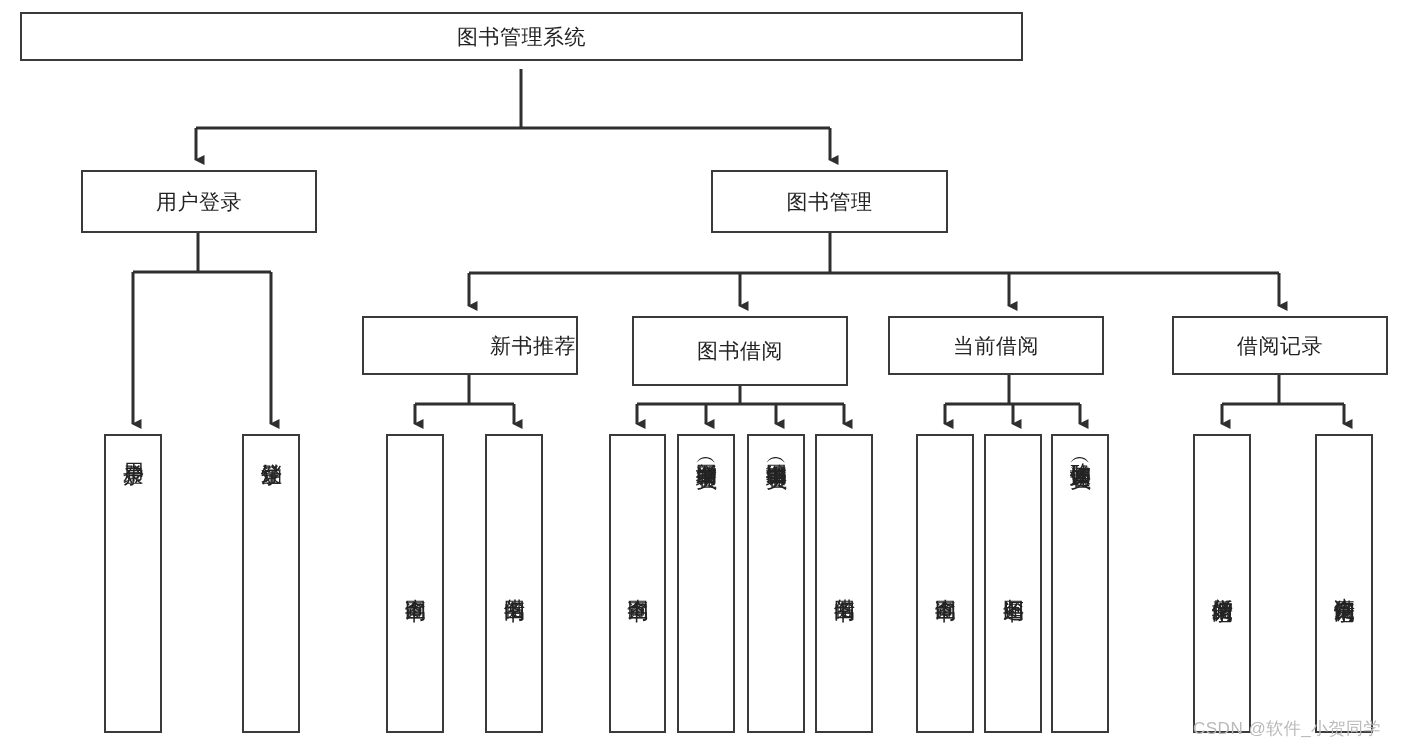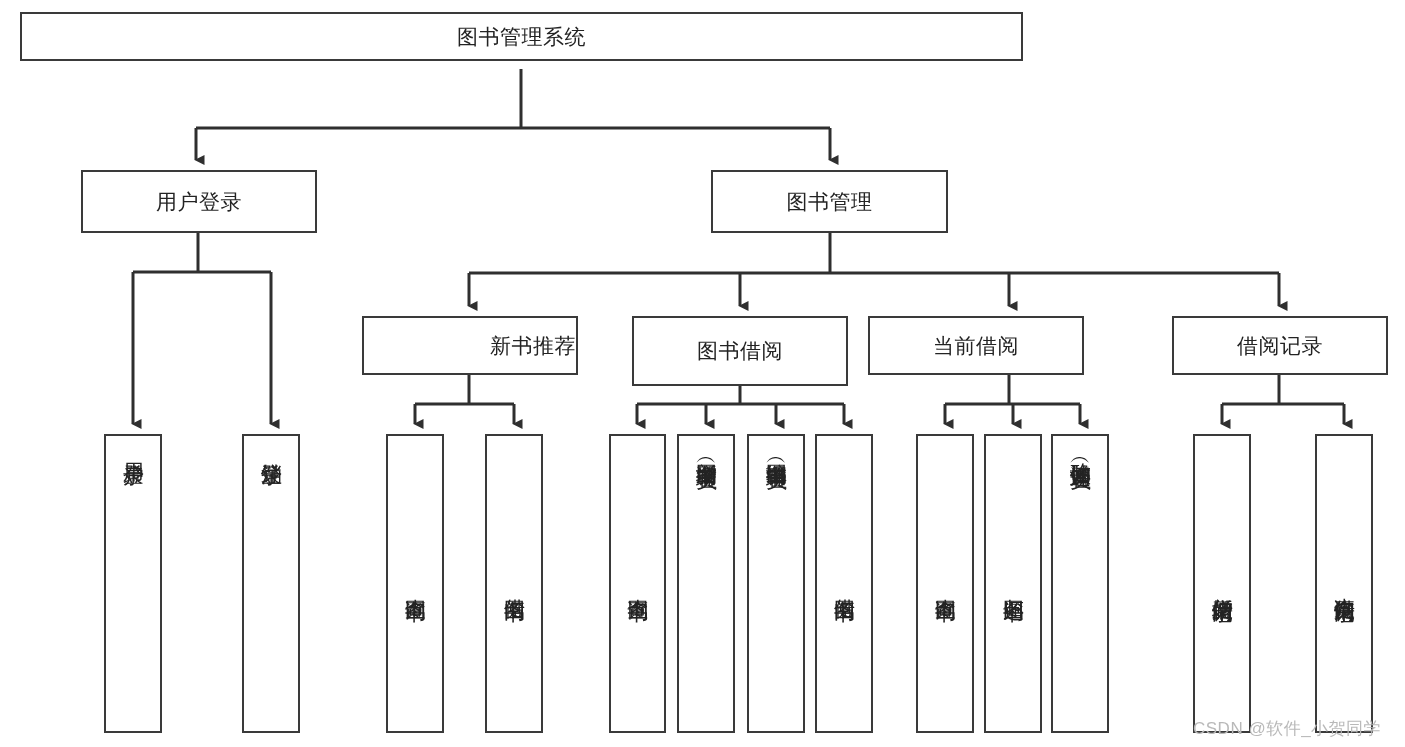--- a/index.html
+++ b/index.html
@@ -140,21 +140,21 @@
   <div class="node-box" id="l2-1" style="left: 711px; top: 170px; width: 237px; height: 63px;">
     <span class="node-label">图书管理</span>
   </div>
 
   <div class="node-box" id="l3-0" style="left: 362px; top: 316px; width: 216px; height: 59px; justify-content: flex-end;">
     <span class="node-label">新书推荐</span>
   </div>
   <div class="node-box" id="l3-1" style="left: 632px; top: 316px; width: 216px; height: 70px;">
     <span class="node-label">图书借阅</span>
   </div>
-  <div class="node-box" id="l3-2" style="left: 868px; top: 316px; width: 216px; height: 59px;">
+  <div class="node-box" id="l3-2" style="left: 888px; top: 316px; width: 216px; height: 59px;">
     <span class="node-label">当前借阅</span>
   </div>
   <div class="node-box" id="l3-3" style="left: 1172px; top: 316px; width: 216px; height: 59px;">
     <span class="node-label">借阅记录</span>
   </div>
 
   <div class="leaf-box" id="leaf-0" style="left: 104px; top: 434px; width: 58px; height: 299px;">
     <span class="leaf-label">用户登录</span>
   </div>
   <div class="leaf-box" id="leaf-1" style="left: 242px; top: 434px; width: 58px; height: 299px;">

